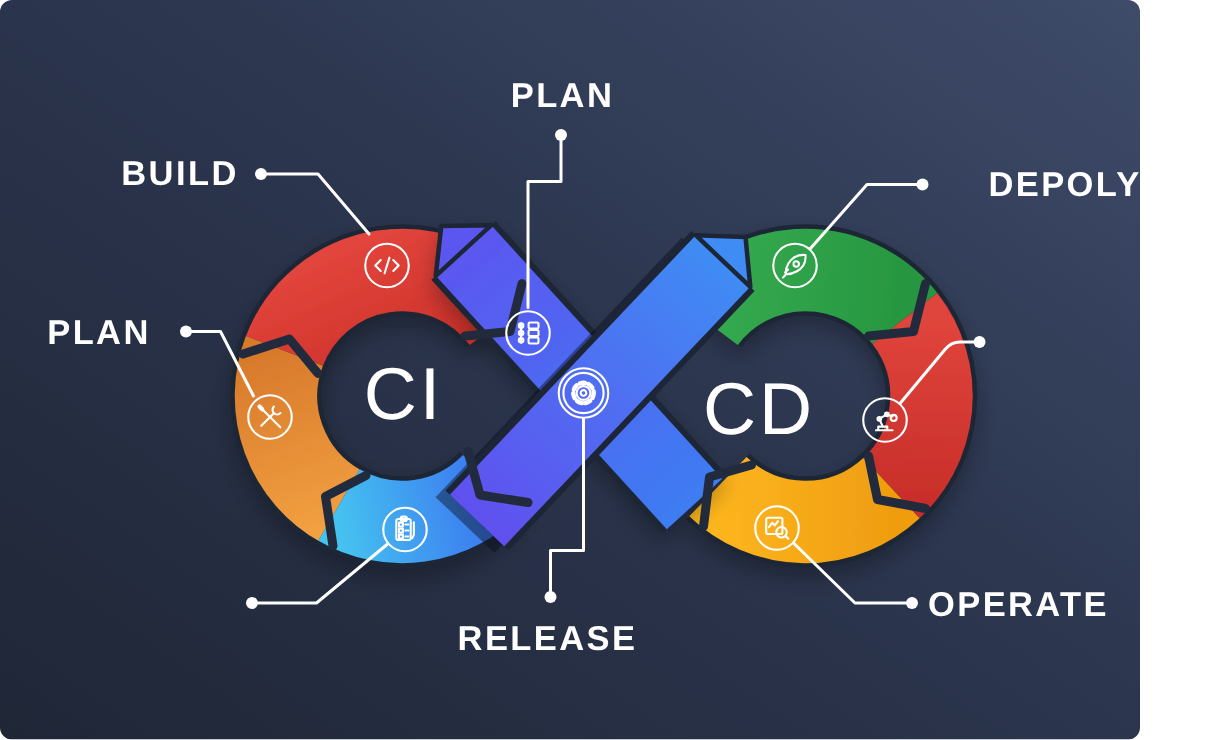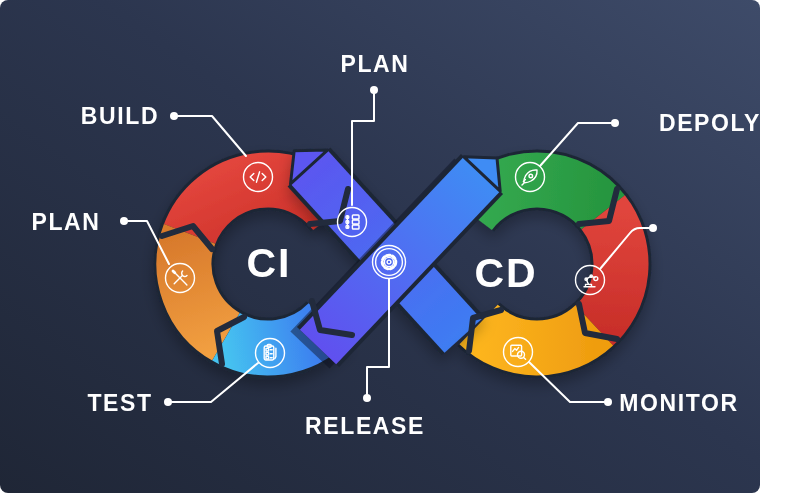--- a/index.html
+++ b/index.html
@@ -7,21 +7,21 @@
     position:relative;width:760px;height:493px;border-radius:8px;overflow:hidden;
     background:linear-gradient(215deg,#3e4b69 0%,#2c364f 45%,#1f2636 100%);
   }
   .card svg{position:absolute;left:0;top:0;}
   .stage-label{
     position:absolute;transform:translate(-50%,-50%);
     color:#ffffff;font-weight:700;font-size:23px;letter-spacing:1.6px;white-space:nowrap;
   }
   .center-label{
     position:absolute;transform:translate(-50%,-50%);
-    color:#ffffff;font-weight:700;font-size:41px;letter-spacing:2px;white-space:nowrap;
+    color:#ffffff;font-weight:400;font-size:49px;letter-spacing:2px;white-space:nowrap;
   }
 </style>
 </head>
 <body>
 
 <div class="card">
   <div id="svg-holder">
       <svg width="805" height="493" viewBox="0 0 805 493">
         <defs>
           <linearGradient id="gRed" gradientUnits="userSpaceOnUse" x1="260" y1="150" x2="300" y2="238">
@@ -172,20 +172,19 @@
           <circle cx="653" cy="228" r="4" fill="#ffffff"></circle>
           <path d="M604,402 H570 L529,362" stroke="#ffffff" stroke-width="2" fill="none" stroke-linecap="round" stroke-linejoin="round"></path>
           <circle cx="608" cy="402" r="4" fill="#ffffff"></circle>
         </g>
       </svg>
     </div>
 
   <div class="stage-label" style="left:375px;top:64px">PLAN</div>
   <div class="stage-label" style="left:120px;top:116px">BUILD</div>
   <div class="stage-label" style="left:66px;top:222px">PLAN</div>
-  <div class="stage-label" style="left:120px;top:403px">TEST</div>
   <div class="stage-label" style="left:365px;top:426px">RELEASE</div>
   <div class="stage-label" style="left:710px;top:123px">DEPOLY</div>
-  <div class="stage-label" style="left:679px;top:403px">MONITOR</div>
+  <div class="stage-label" style="left:679px;top:403px">OPERATE</div>
 
   <div class="center-label" style="left:269px;top:263px">CI</div>
   <div class="center-label" style="left:506px;top:273px">CD</div>
 </div>
 
 </body></html>

